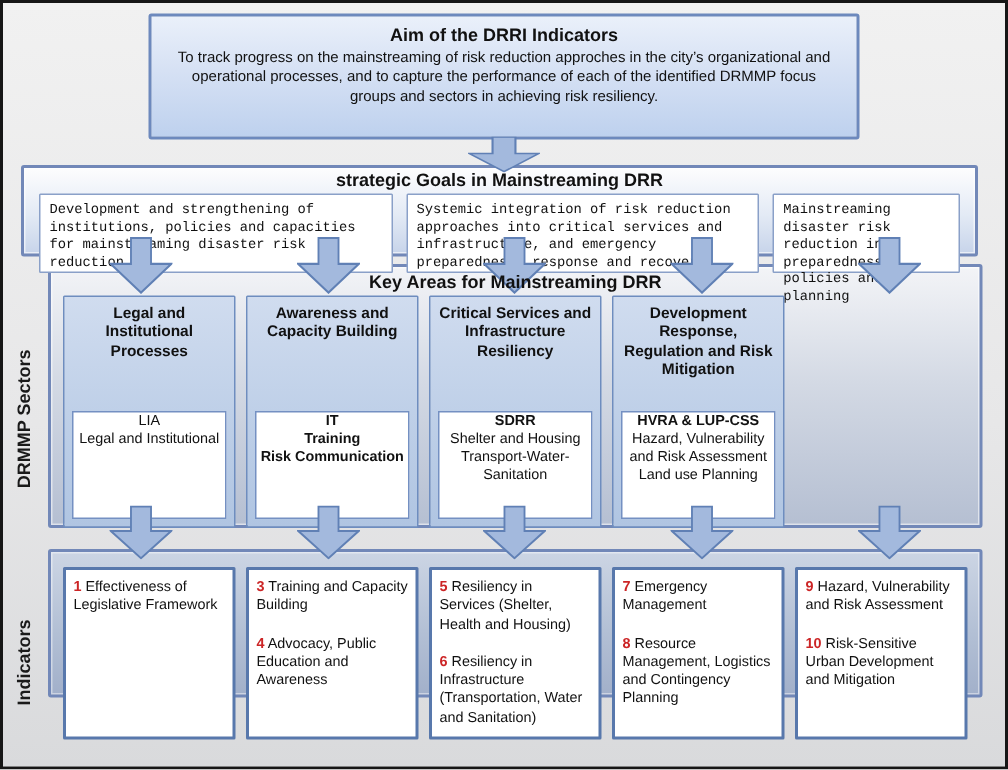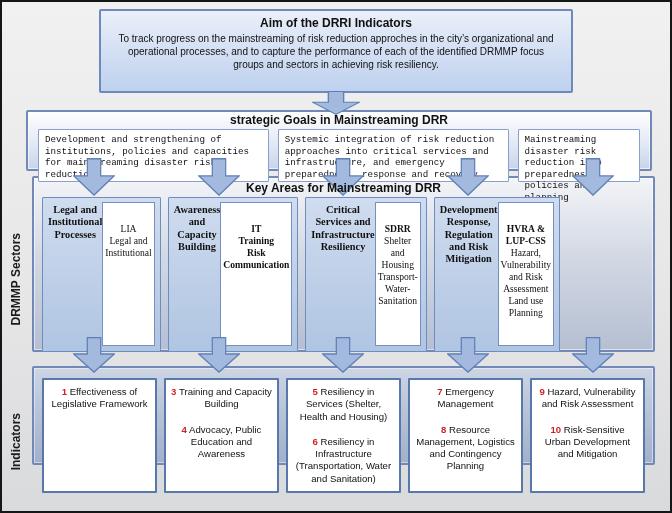--- a/index.html
+++ b/index.html
@@ -26,21 +26,21 @@
   
   .arr{display:block;}
   .arrow-single{display:flex;justify-content:center;height:24px;margin:-2px 0 -5px;position:relative;z-index:5;}
   .arrow-single .arr{width:48px;height:24px;}
   .arrow-row{display:flex;justify-content:space-around;position:relative;z-index:5;margin:0 15px 0 30px;}
   .arrow-row .arr{width:42px;height:100%;}
   .row-a{height:38px;margin-top:-13px;margin-bottom:-20px;}
   .row-b{height:36px;margin-top:-15px;margin-bottom:-14px;}
   
   .strategic{
-    margin:0 18px 0 24px;height:61px;box-sizing:border-box;
+    margin:0 18px 0 12px;height:61px;box-sizing:border-box;
     border:2px solid #7288b8;border-radius:2px;
     background:linear-gradient(180deg,#fdfdfe 0%,#e3eaf5 55%,#c7d4ea 100%);
     box-shadow:inset 0 0 0 1px rgba(255,255,255,.6);
   }
   .strategic-title{font-size:12px;font-weight:bold;text-align:center;margin:1px 0 2px;}
   .goals-row{display:flex;gap:9px;padding:0 10px;height:53px;font-family:Liberation Mono, monospace;}
   .goal-box{
     box-sizing:border-box;border:1.5px solid #8aa0c8;background:#fff;
     font-size:9.2px;line-height:1.26;padding:4px 6px;border-radius:1px;
   }
@@ -52,35 +52,35 @@
     margin:0 15px 0 30px;height:176px;box-sizing:border-box;
     border:2px solid #7288b8;border-radius:2px;
     background:linear-gradient(180deg,#f3f4f7 0%,#d3d9e4 45%,#b5bfd2 100%);
     box-shadow:inset 0 0 0 1px rgba(255,255,255,.55);
   }
   .key-title{font-size:12px;font-weight:bold;text-align:center;margin:3px 0 2px;position:relative;z-index:6;}
   .columns{display:grid;grid-template-columns:repeat(5,1fr);gap:7px;padding:0 8px 8px;height:155px;}
   .key-col{
     box-sizing:border-box;border:1.5px solid #6e8dbf;border-radius:1px;
     background:linear-gradient(180deg,#d0dcef 0%,#bfd0e8 50%,#b0c5e2 100%);
-    display:flex;padding:4px 5px 5px;font-family:Liberation Serif, serif;
+    display:flex;flex-direction:column;padding:4px 5px 5px;
   }
   .col-header{font-size:10.3px;font-weight:bold;text-align:center;line-height:1.2;min-height:70px;padding-top:2px;}
   .col-detail{
     flex:1;background:#fff;border:1.5px solid #7490c2;box-sizing:border-box;
-    font-size:9.6px;line-height:1.25;text-align:center;padding:20px 2px;
+    font-size:9.6px;line-height:1.25;text-align:center;padding:0 2px;
   }
   .col-detail .b{font-weight:bold;}
   
   .indicators-band{
     margin:7px 15px 0 30px;height:99px;box-sizing:border-box;
     border:2px solid #7288b8;border-radius:2px;
     background:linear-gradient(180deg,#ccd5e4 0%,#b3c0d5 55%,#a2b0ca 100%);
     box-shadow:inset 0 0 0 1px rgba(255,255,255,.45);
-    display:grid;grid-template-columns:repeat(5,1fr);gap:7px;padding:10px 8px;text-align:center;
+    display:grid;grid-template-columns:repeat(5,1fr);gap:7px;padding:10px 8px;
   }
   .ind-box{
     background:#fff;border:2px solid #5878ac;box-sizing:border-box;border-radius:1px;
     font-size:9.6px;line-height:1.28;padding:6px 5px;
   }
   .ind-item{margin:0 0 13px;}
   .ind-item:last-child{margin-bottom:0;}
   .num{color:#cc2526;font-weight:bold;}
   
   .side-label{

